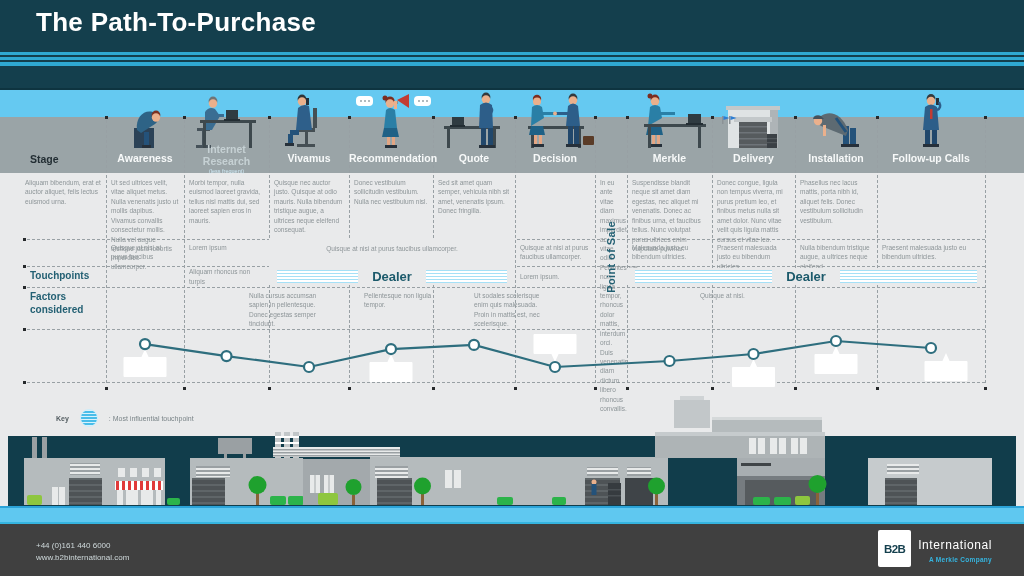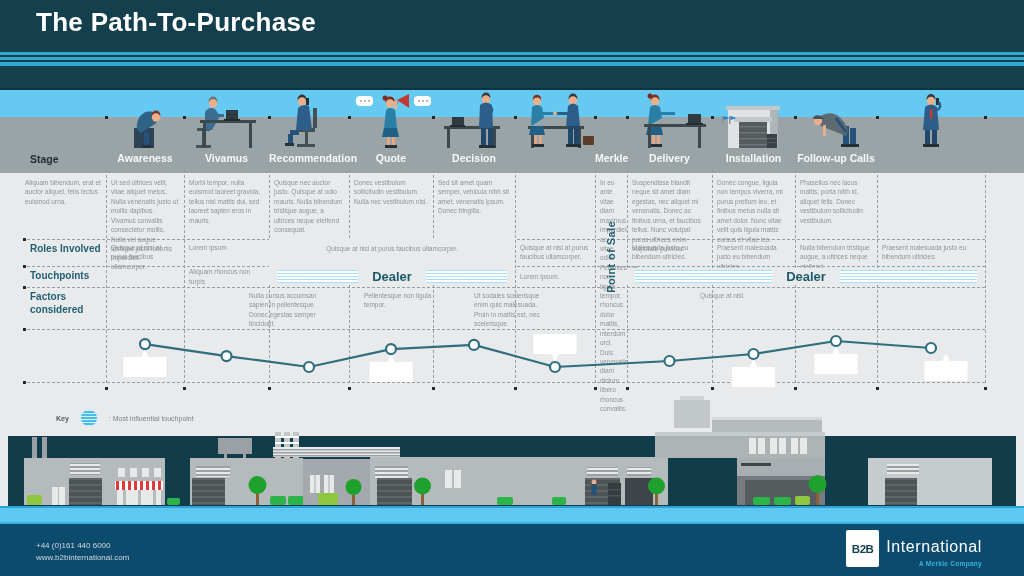--- a/index.html
+++ b/index.html
@@ -52,30 +52,30 @@
   .key-icon{width:16px;height:16px;border-radius:50%;border:1px solid #cdeefb;
             background:repeating-linear-gradient(180deg,#d9f2fc 0 1.5px,#49bde9 1.5px 3px);}
   .key-desc{font-size:7px;color:#7a8488;}
   
   #emotion-chart{position:absolute;left:0;top:329px;z-index:4;}
   #figures{position:absolute;left:0;top:88px;z-index:2;}
   #city{position:absolute;left:8px;top:396px;z-index:2;}
   
   .band-road{position:absolute;top:506px;left:0;width:100%;height:16px;background:#5fc8f0;
              border-top:2px solid #2ba3d8;box-sizing:border-box;}
-  .footer{position:absolute;top:522px;left:0;width:100%;height:54px;background:#0c4a6e;
+  .footer{position:absolute;top:522px;left:0;width:100%;height:54px;background:#404040;
           border-top:2px solid #35b5e0;box-sizing:border-box;}
   .f-phone{position:absolute;left:36px;top:17px;font-size:8px;color:#cfd9db;}
   .f-web{position:absolute;left:36px;top:29px;font-size:8px;color:#cfd9db;}
-  .logo{position:absolute;right:42px;top:6px;display:flex;gap:7px;margin-left:12px;}
+  .logo{position:absolute;right:32px;top:6px;display:flex;gap:7px;margin-left:12px;}
   .logo-box{width:33px;height:37px;background:#ffffff;border-radius:2px;display:flex;
             align-items:center;justify-content:center;font-weight:bold;color:#143f4d;
             font-size:11.5px;letter-spacing:-.5px;}
   .logo-right{display:flex;flex-direction:column;align-items:flex-end;padding-top:8px;}
-  .logo-name{font-size:16px;color:#ffffff;letter-spacing:.6px;}
+  .logo-name{font-size:12px;color:#ffffff;letter-spacing:.6px;}
   .logo-sub{font-size:6.5px;font-weight:bold;color:#35b5e0;margin-top:4px;letter-spacing:.3px;}
 </style>
 </head>
 <body>
 
 <div class="page">
 
   <div class="band-header">
     <div class="title">The Path-To-Purchase</div>
   </div>
@@ -290,20 +290,24 @@
       <rect x="925" y="42" width="5" height="15" fill="#21476b"></rect>
         <rect x="932" y="42" width="5" height="15" fill="#21476b"></rect>
       <rect x="923" y="56" width="8" height="3" fill="#26303a"></rect>
         <rect x="931" y="56" width="8" height="3" fill="#26303a"></rect>
     </g>
   </svg>
 
   <div class="trow row-stage">
     <div class="stagelabel">Stage</div>
     <div class="stage-name">Awareness</div>
+    <div class="stage-name dim">
+      <div>Internet Research</div>
+      <div class="stage-sub">(less frequent)</div>
+    </div>
     <div class="stage-name">Vivamus</div>
     <div class="stage-name">Recommendation</div>
     <div class="stage-name">Quote</div>
     <div class="stage-name">Decision</div>
     <div></div>
     <div class="stage-name">Merkle</div>
     <div class="stage-name">Delivery</div>
     <div class="stage-name">Installation</div>
     <div class="stage-name">Follow-up Calls</div>
   </div>
@@ -316,21 +320,20 @@
     <div class="cell">Donec vestibulum sollicitudin vestibulum. Nulla nec vestibulum nisl.</div>
     <div class="cell">Sed sit amet quam semper, vehicula nibh sit amet, venenatis ipsum. Donec fringilla.</div>
     <div></div>
     <div class="cell">In eu ante vitae diam maximus imperdiet ac vitae odio. Pellentesque non ligula tempor, rhoncus dolor mattis, interdum orci. Duis venenatis diam dictum libero rhoncus convallis.</div>
     <div class="cell">Suspendisse blandit neque sit amet diam egestas, nec aliquet mi venenatis. Donec ac finibus urna, et faucibus tellus. Nunc volutpat purus ultrices enim vulputate pulvinar.</div>
     <div class="cell">Donec congue, ligula non tempus viverra, mi purus pretium leo, et finibus metus nulla sit amet dolor. Nunc vitae velit quis ligula mattis cursus et vitae leo.</div>
     <div class="cell">Phasellus nec lacus mattis, porta nibh id, aliquet felis. Donec vestibulum sollicitudin vestibulum.</div>
   </div>
 
   <div class="trow row-roles">
-    <div class="rowlabel">Roles Involved</div>
     <div class="cell c0" style="grid-column:2;padding-top:4px;">Quisque at nisi at purus faucibus ullamcorper.</div>
     <div class="cell c0" style="padding-top:4px;">Lorem ipsum</div>
     <div class="roles-mid" style="grid-column:4 / 7;">Quisque at nisi at purus faucibus ullamcorper.</div>
     <div class="cell c0" style="grid-column:7;padding-top:4px;">Quisque at nisi at purus faucibus ullamcorper.</div>
     <div class="cell c0" style="grid-column:9;padding-top:4px;">Malesuada justo eu bibendum ultricies.</div>
     <div class="cell c0" style="padding-top:4px;">Praesent malesuada justo eu bibendum ultricies.</div>
     <div class="cell c0" style="padding-top:4px;">Nulla bibendum tristique augue, a ultrices neque eleifend.</div>
     <div class="cell c0" style="padding-top:4px;">Praesent malesuada justo eu bibendum ultricies.</div>
   </div>
 

